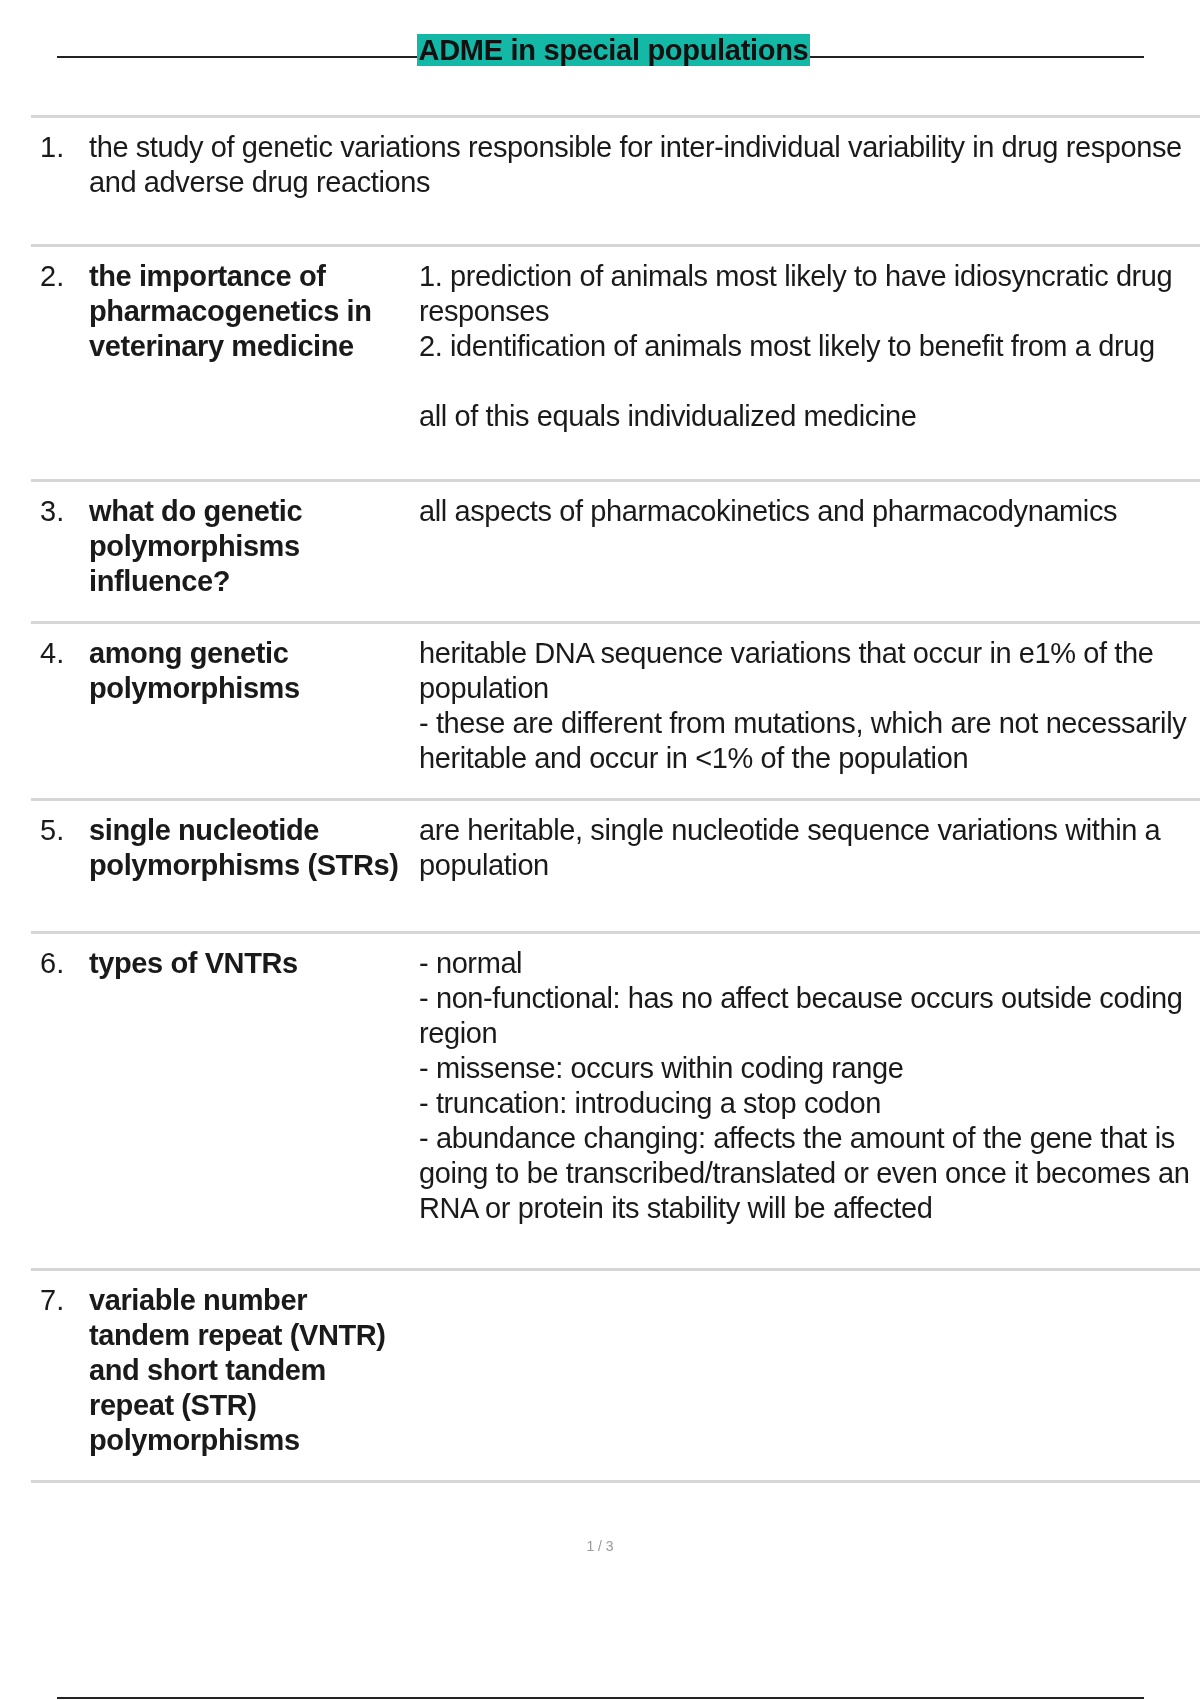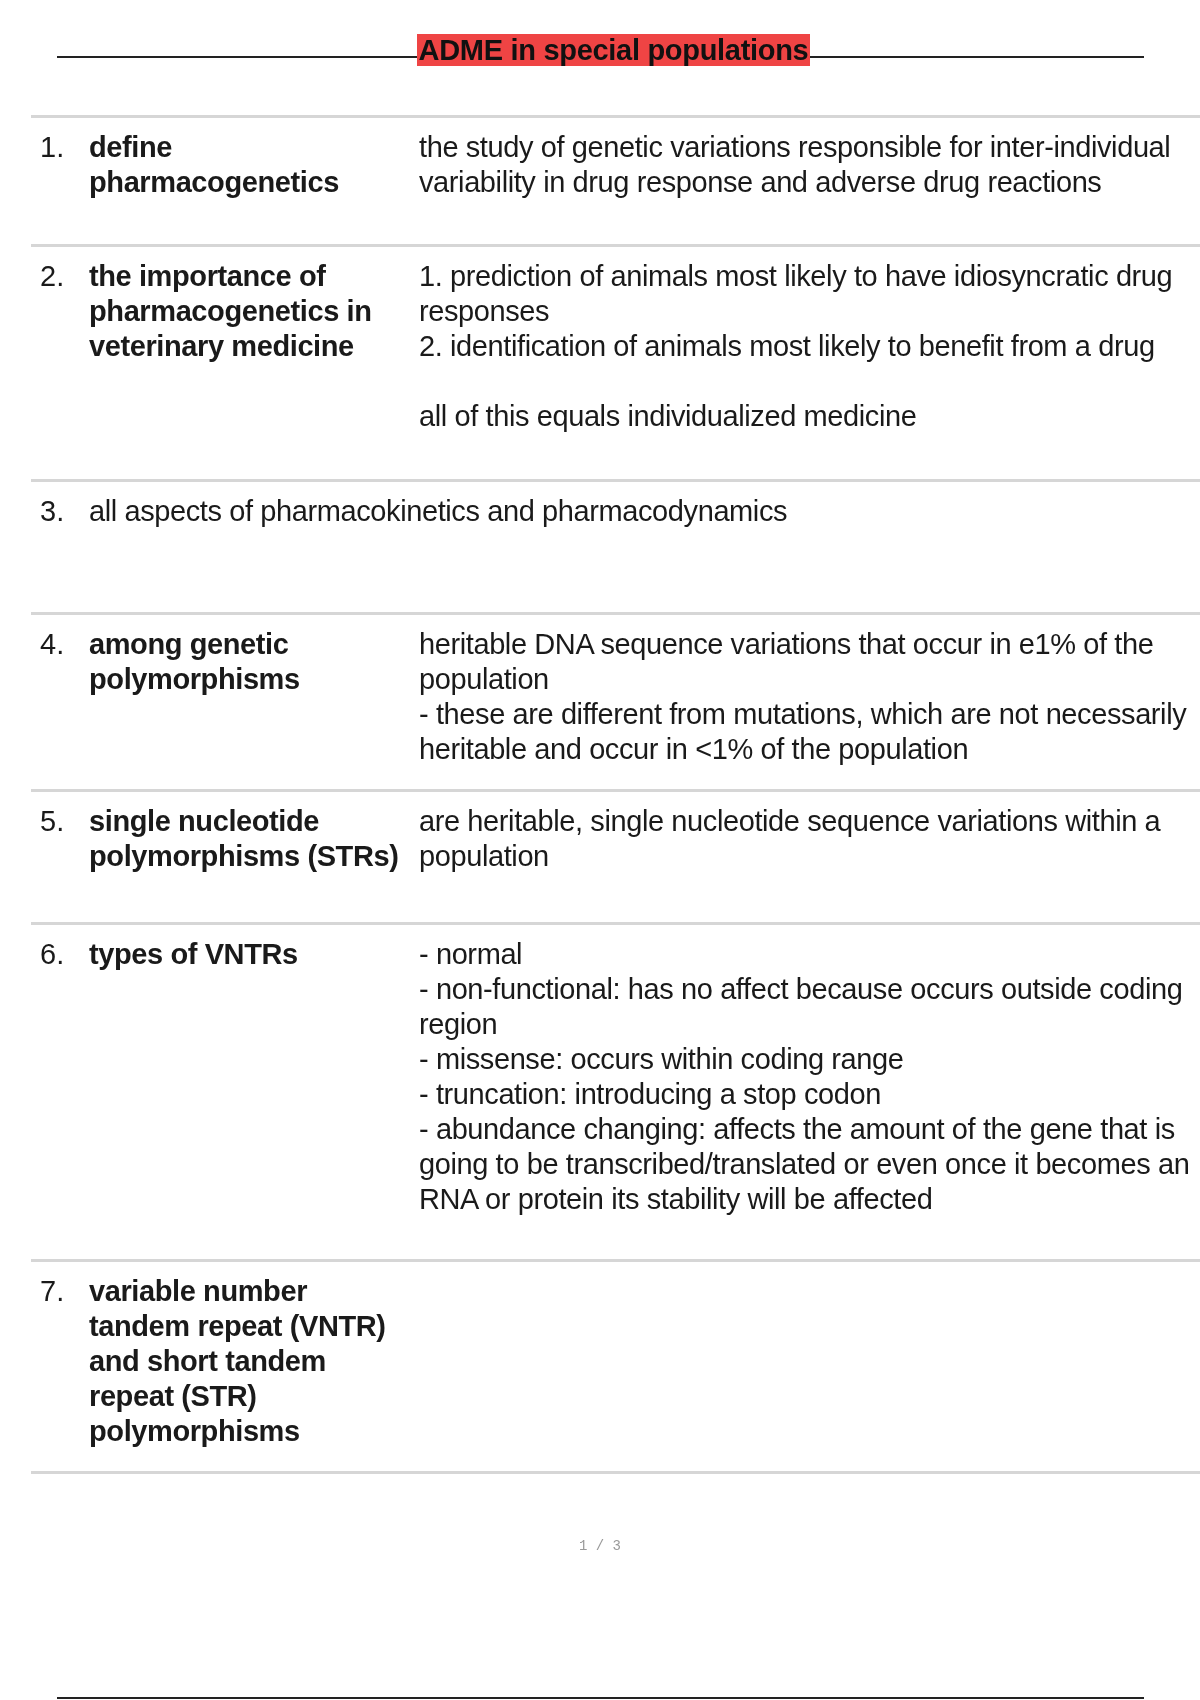--- a/index.html
+++ b/index.html
@@ -2,56 +2,56 @@
 <html><head>
   <meta charset="utf-8">
   <style>
     html, body { margin: 0; padding: 0; background: #ffffff; }
     body { width: 1200px; height: 1700px; position: relative; overflow: hidden;
            font-family: "Liberation Sans", sans-serif; color: #1a1a1a; }
     .title-wrap { position: absolute; top: 33px; left: 0; width: 1200px; text-align: center; }
     .title-rule { position: absolute; top: 56px; left: 57px; width: 1087px; height: 2px; background: #222; }
     .title { position: relative; display: inline-block; font-weight: bold; font-size: 29px; line-height: 35px;
              font-family: "Liberation Sans", sans-serif; color: #111; letter-spacing: -0.3px; }
-    .title span { background: #ef4444; padding: 0 2px; box-decoration-break: clone; margin-left: 27px; -webkit-box-decoration-break: clone; }
+    .title span { background: #14b8a6; padding: 0 2px; box-decoration-break: clone; margin-left: 27px; -webkit-box-decoration-break: clone; }
     .table { position: absolute; top: 115px; left: 31px; width: 1169px; }
     .row { display: flex; border-top: 3px solid #d6d6d6; padding: 12px 0 22px 0; }
     .row.last { border-bottom: 3px solid #d6d6d6; }
     .num { width: 58px; padding-left: 9px; font-size: 29px; line-height: 35px; box-sizing: border-box; }
     .term { width: 330px; font-weight: bold; font-size: 29px; line-height: 35px; letter-spacing: -0.4px; padding-right: 8px; box-sizing: border-box; }
     .def { flex: 1; font-size: 29px; line-height: 35px; letter-spacing: -0.4px; white-space: pre-line; padding-right: 1px; }
-    .pager { position: absolute; top: 1538px; left: 0; width: 1200px; text-align: center; font-size: 14px; color: #9a9a9a; font-family: Liberation Mono, monospace; }
+    .pager { position: absolute; top: 1538px; left: 0; width: 1200px; text-align: center; font-size: 14px; color: #9a9a9a; }
     .bottom-rule { position: absolute; top: 1697px; left: 57px; width: 1087px; height: 2px; background: #222; }
   </style>
 </head>
 <body>
 
 <div class="title-rule"></div>
 <div class="title-wrap">
   <div class="title">
     <span>ADME in special populations</span><br>
   </div>
 </div>
 
 <div class="table">
   <div class="row" style="min-height:92px">
     <div class="num">1.</div>
-    <div class="term">define pharmacogenetics</div>
     <div class="def">the study of genetic variations responsible for inter-individual variability in drug response and adverse drug reactions</div>
   </div>
   <div class="row" style="min-height:198px">
     <div class="num">2.</div>
     <div class="term">the importance of pharmacogenetics in veterinary medicine</div>
     <div class="def">1. prediction of animals most likely to have idiosyncratic drug responses
 2. identification of animals most likely to benefit from a drug
 
 all of this equals individualized medicine</div>
   </div>
   <div class="row" style="min-height:96px">
     <div class="num">3.</div>
+    <div class="term">what do genetic polymorphisms influence?</div>
     <div class="def">all aspects of pharmacokinetics and pharmacodynamics</div>
   </div>
   <div class="row" style="min-height:130px">
     <div class="num">4.</div>
     <div class="term">among genetic polymorphisms</div>
     <div class="def">heritable DNA sequence variations that occur in e1% of the population
 - these are different from mutations, which are not necessarily heritable and occur in &lt;1% of the population</div>
   </div>
   <div class="row" style="min-height:96px">
     <div class="num">5.</div>

